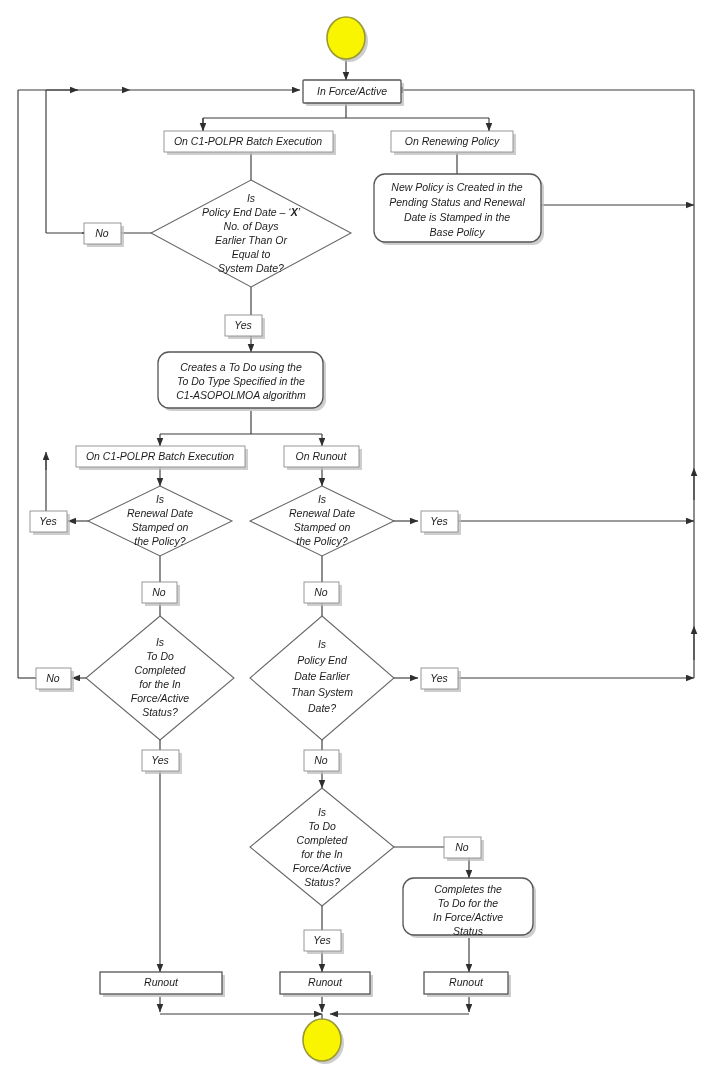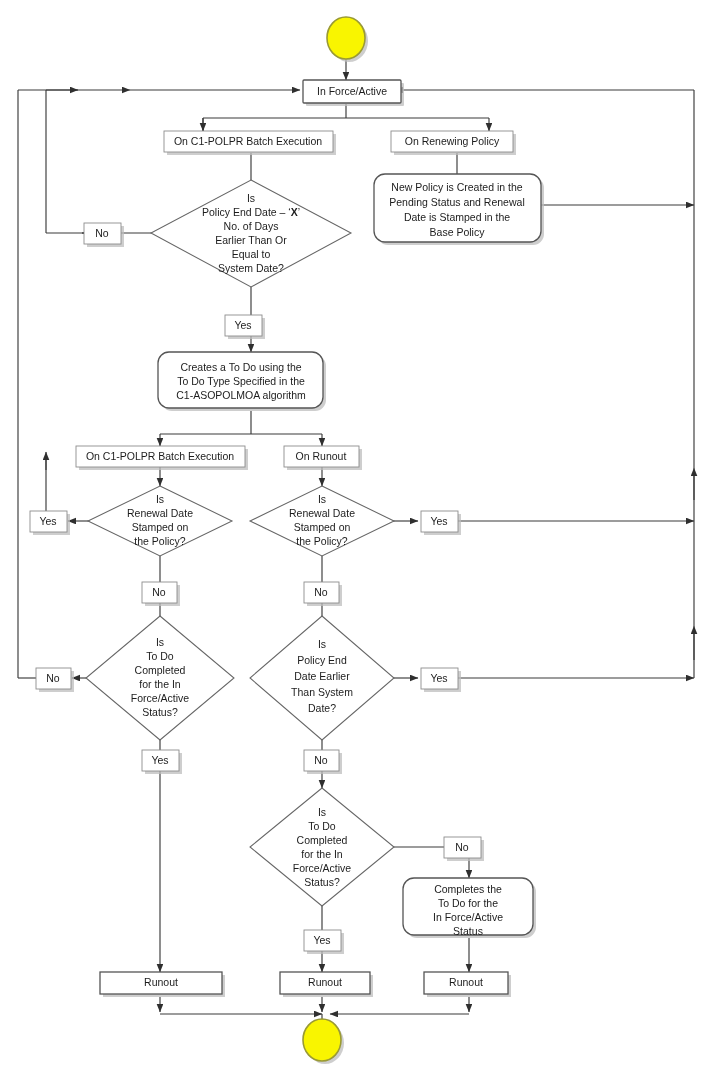--- a/index.html
+++ b/index.html
@@ -10,20 +10,21 @@
   }
   body {
     font-family: "Liberation Sans", sans-serif;
   }
   #chart-root {
     position: relative;
     width: 717px;
     height: 1074px;
     background: #ffffff;
     overflow: hidden;
+    font-style: italic;
   }
   svg#flow {
     display: block;
     width: 717px;
     height: 1074px;
   }
   .edge {
     stroke: #3a3a3a;
     stroke-width: 1.15;
     fill: none;

